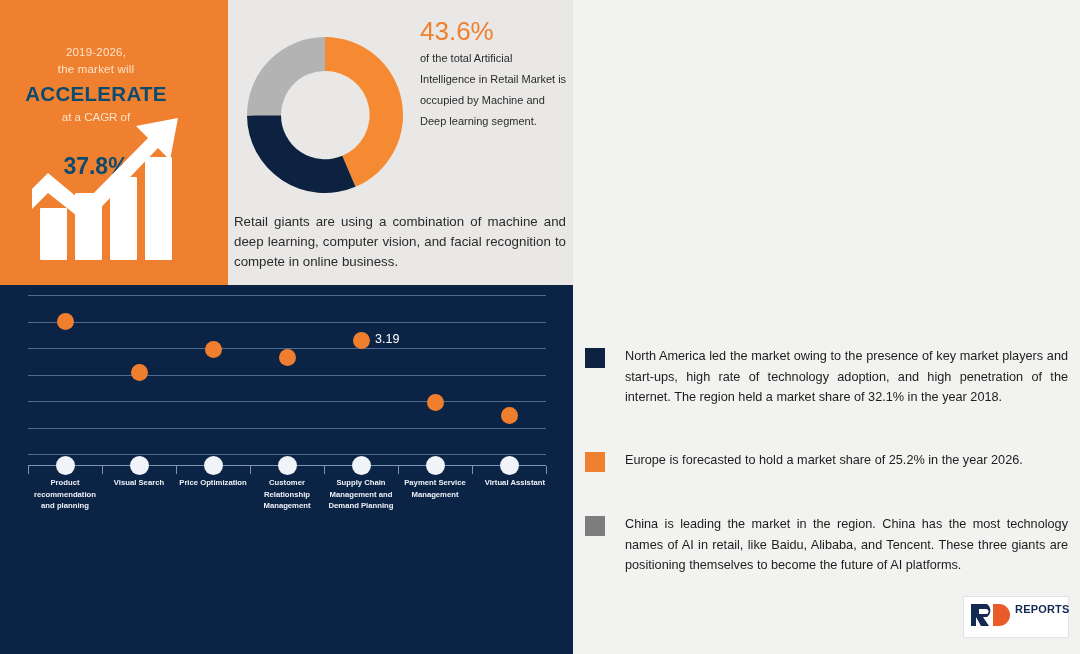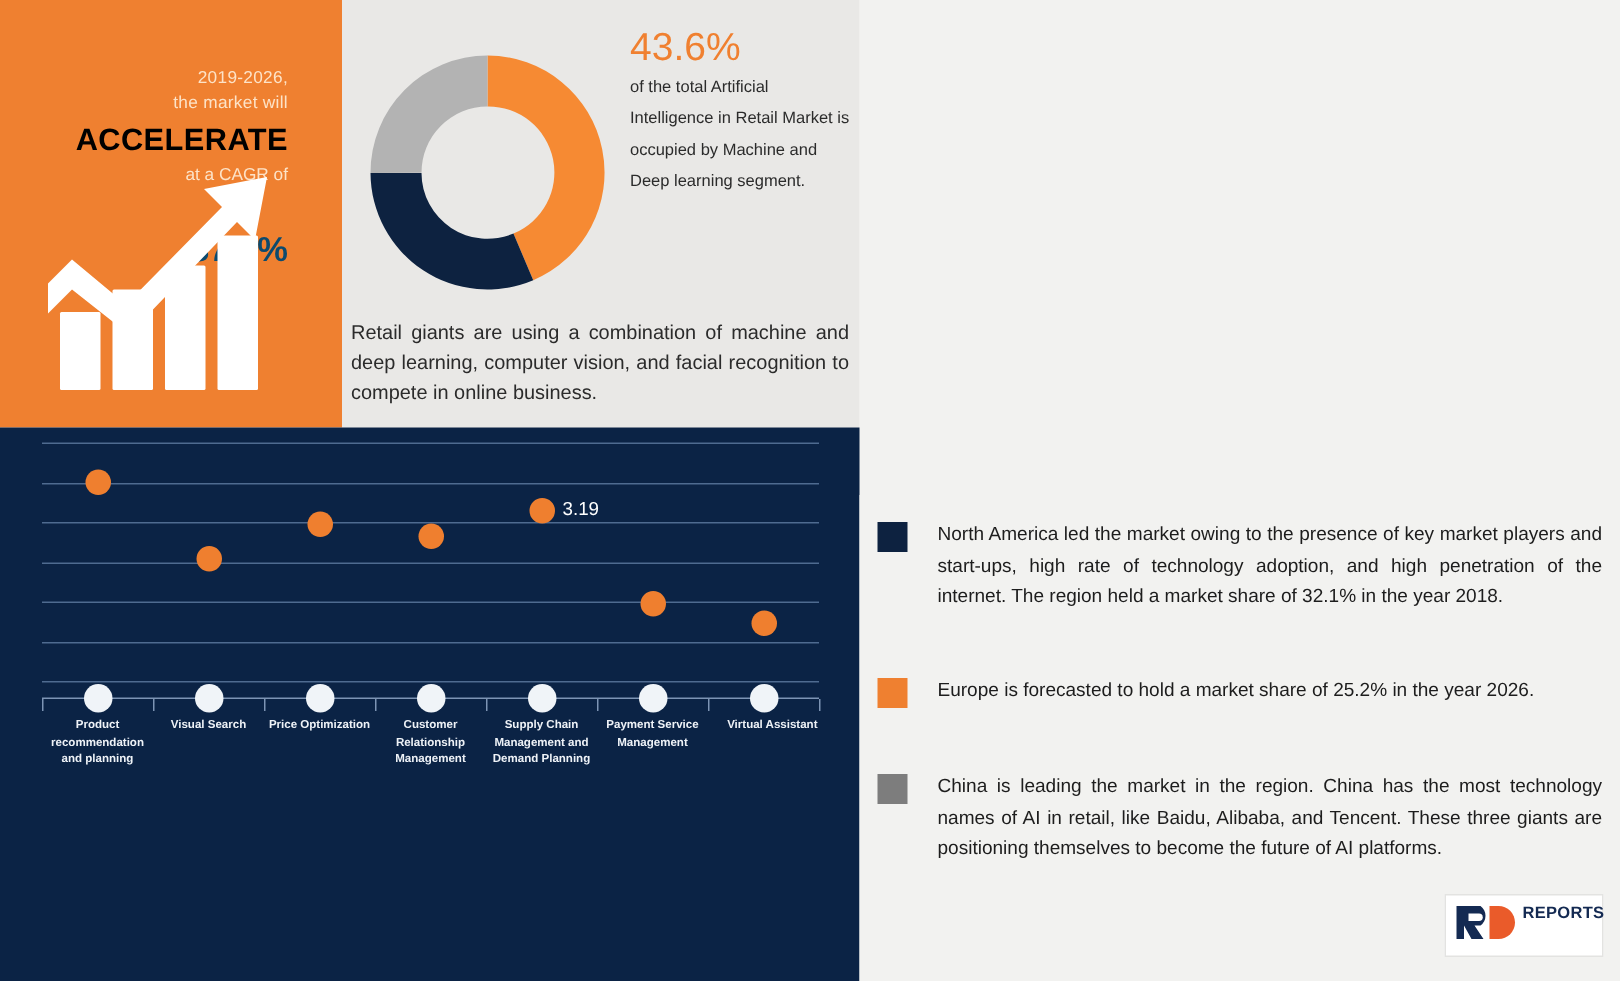--- a/index.html
+++ b/index.html
@@ -11,24 +11,24 @@
     position: relative;
   }
   .page { position: relative; width: 1080px; height: 654px; }
 
   
   .accel-panel {
     position: absolute; left: 0; top: 0; width: 228px; height: 285px;
     background: #ef8030;
     overflow: hidden;
   }
-  .accel-text { position: absolute; left: 0; top: 44px; width: 192px; text-align: right; }
+  .accel-text { position: absolute; left: 0; top: 44px; width: 192px; text-align: center; }
   .accel-l1 { font-size: 11.5px; color: #fde3c8; letter-spacing: .2px; line-height: 17px; }
   .accel-big {
-    font-size: 20.5px; font-weight: bold; color: #000000; letter-spacing: .3px;
+    font-size: 20.5px; font-weight: bold; color: #0c4a6e; letter-spacing: .3px;
     margin-top: 4px; margin-bottom: 3px;
   }
   .accel-l3 { font-size: 11.5px; color: #fde3c8; line-height: 16px; }
   .accel-num { font-size: 23px; font-weight: bold; color: #0c4a6e; line-height: 26px; margin-top: 28px; }
   .accel-graphic { position: absolute; left: 28px; top: 105px; width: 182px; height: 160px; }
 
   
   .donut-panel {
     position: absolute; left: 228px; top: 0; width: 345px; height: 285px;
     background: #e9e8e6;

